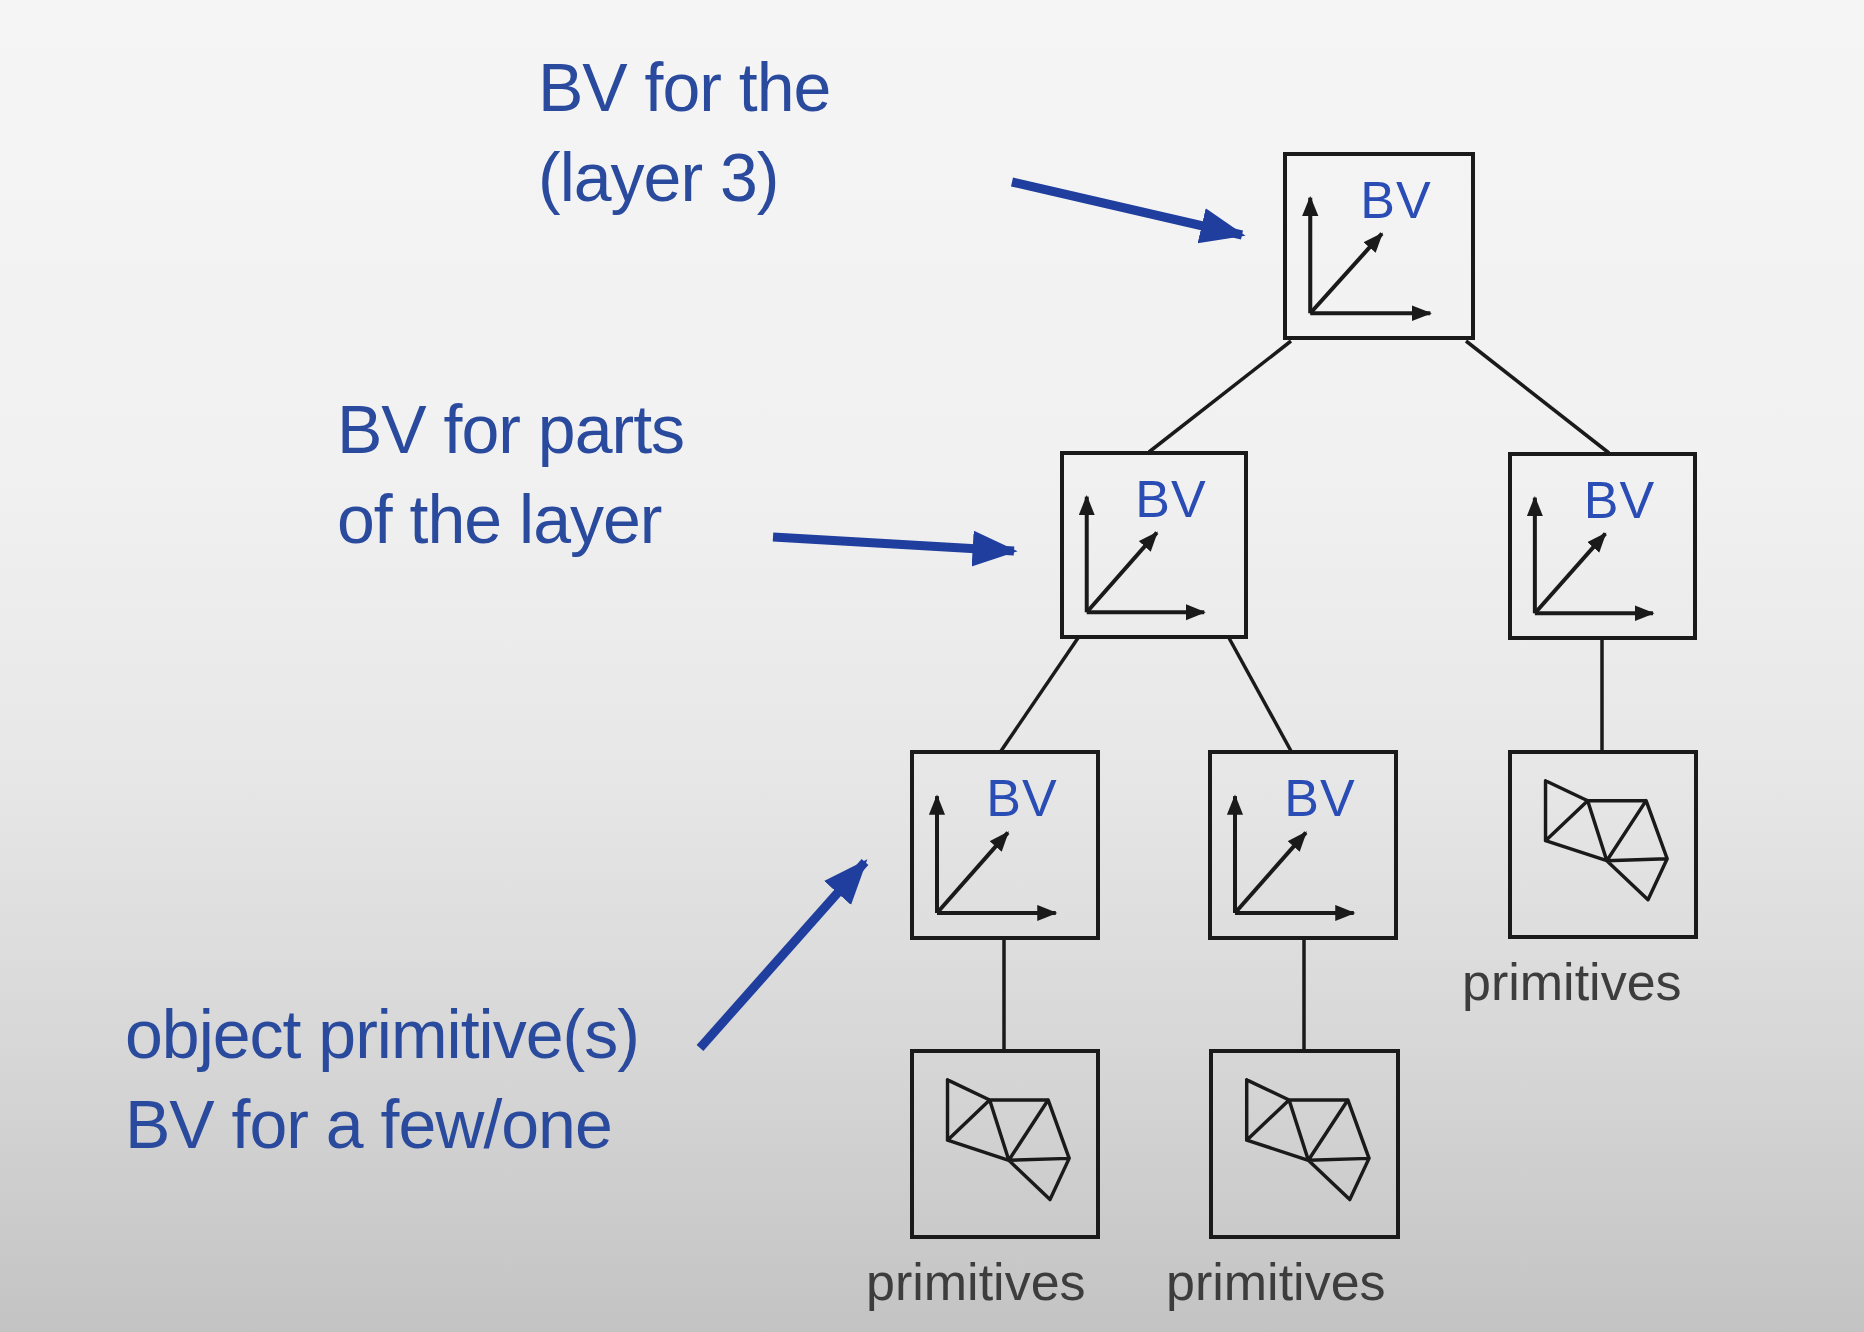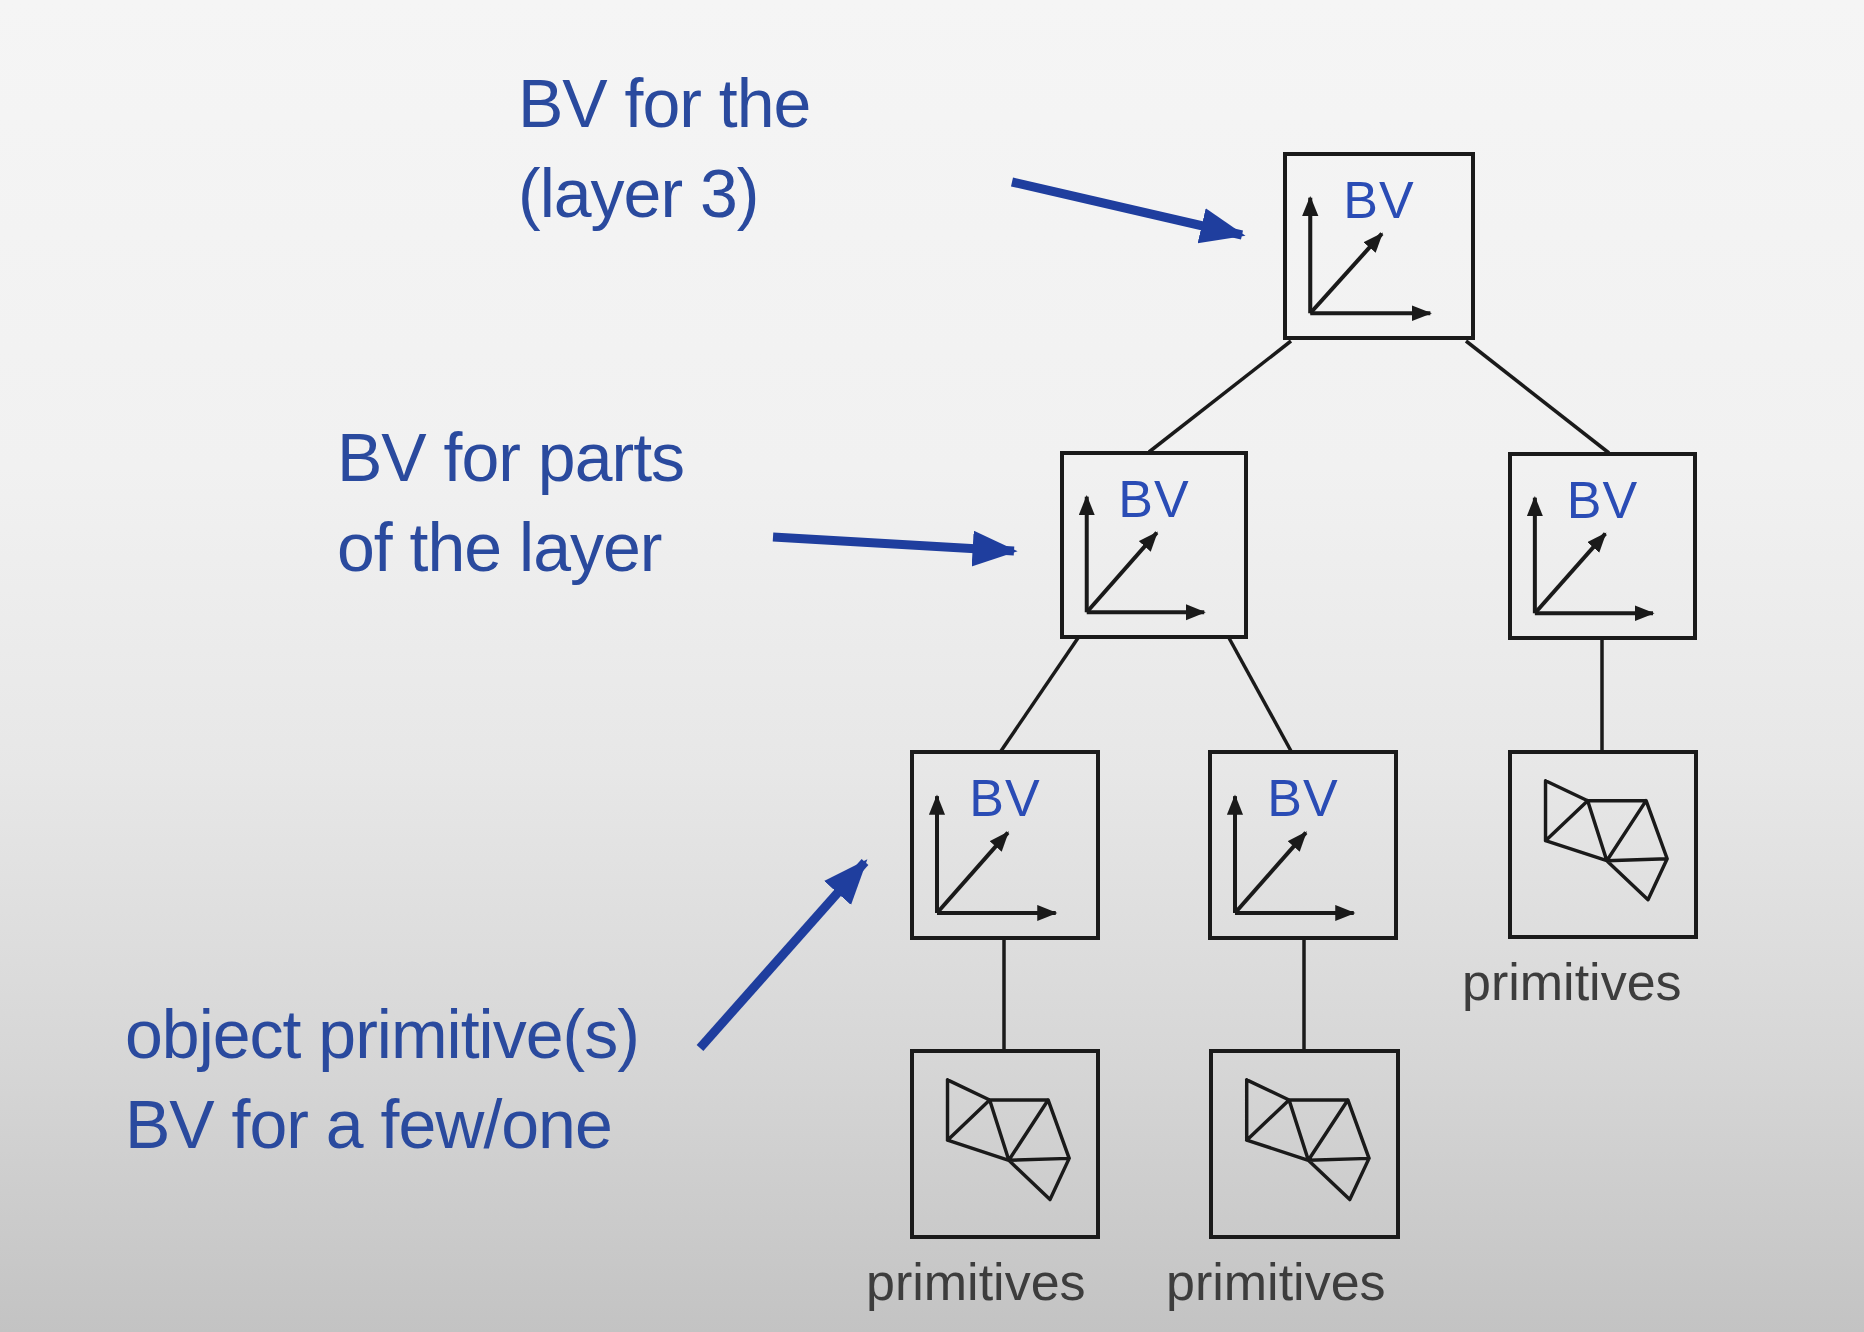--- a/index.html
+++ b/index.html
@@ -13,21 +13,21 @@
   }
   .overlay{position:absolute;left:0;top:0;width:1864px;height:1332px;}
 
   .node{
     position:absolute;border:4px solid #1a1a1a;box-sizing:border-box;
     background:transparent;
   }
   .node svg{position:absolute;left:0;top:0;width:100%;height:100%;}
   .bv-label{
     position:absolute;left:0;top:14px;width:100%;text-align:center;
-    font-size:52px;font-weight:400;color:#2a4cb5;letter-spacing:1px;
+    font-size:52px;font-weight:400;color:#2a4cb5;letter-spacing:1px;padding-left:17px;
   }
 
   .annotation{
     position:absolute;color:#2a4a9e;font-size:68px;font-weight:300;
     line-height:90px;letter-spacing:-1px;white-space:nowrap;
   }
   .caption{
     position:absolute;color:#3d3d3d;font-size:52px;font-weight:300;
     white-space:nowrap;
   }
@@ -130,26 +130,26 @@
       <path fill="none" stroke="#1a1a1a" stroke-width="3.6" stroke-linejoin="round" stroke-linecap="round" d="M35,28 L79,49 M79,49 L140,49 M35,28 L35,91 M35,91 L79,49 M35,91 L99,112 M79,49 L99,112 M140,49 L99,112 M140,49 L162,110 M99,112 L162,110 M162,110 L142,153 M99,112 L142,153"></path>
     </svg>
   </div>
 
   <div class="node" style="left:1209px;top:1049px;width:191px;height:190px;">
     <svg viewBox="0 0 190 190" preserveAspectRatio="none">
       <path fill="none" stroke="#1a1a1a" stroke-width="3.6" stroke-linejoin="round" stroke-linecap="round" d="M35,28 L79,49 M79,49 L140,49 M35,28 L35,91 M35,91 L79,49 M35,91 L99,112 M79,49 L99,112 M140,49 L99,112 M140,49 L162,110 M99,112 L162,110 M162,110 L142,153 M99,112 L142,153"></path>
     </svg>
   </div>
 
-  <div class="annotation" style="left:518px;top:42px;margin-top:16px;">
+  <div class="annotation" style="left:538px;top:42px;">
     <div>BV for the</div>
     <div>(layer 3)</div>
   </div>
 
-  <div class="annotation" style="left:337px;top:384px;margin-top:28px;">
+  <div class="annotation" style="left:337px;top:384px;">
     <div>BV for parts</div>
     <div>of the layer</div>
   </div>
 
   <div class="annotation" style="left:125px;top:989px;">
     <div>object primitive(s)</div>
     <div>BV for a few/one</div>
   </div>
 
   <div class="caption" style="left:1462px;top:952px;">primitives</div>

